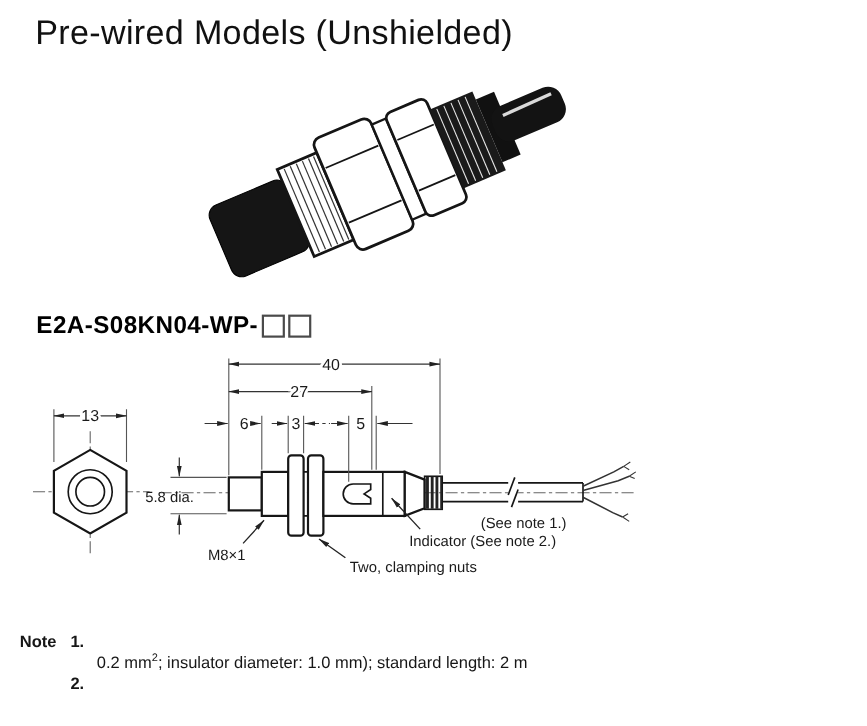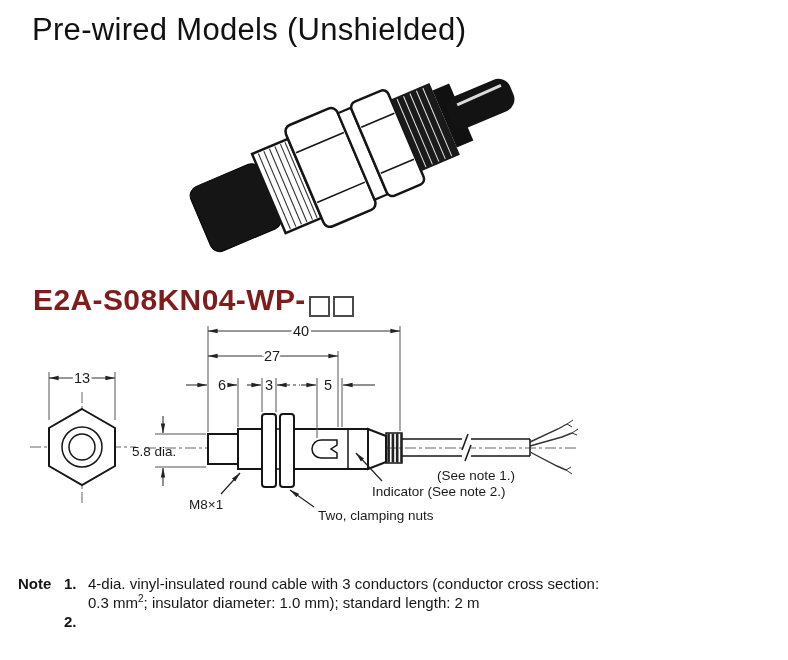--- a/index.html
+++ b/index.html
@@ -1,22 +1,22 @@
 <!DOCTYPE html>
 <html><head>
 <meta charset="utf-8">
 <style>
   html,body{margin:0;padding:0;background:#fff;}
   .page{position:relative;width:788px;height:660px;background:#fff;overflow:hidden;
         font-family:"Liberation Sans",sans-serif;color:#1a1a1a;}
   .title{position:absolute;left:32px;top:12px;font-size:31px;font-weight:400;
          letter-spacing:.3px;color:#111;white-space:nowrap;}
   .photo{position:absolute;left:158px;top:55px;}
-  .model{position:absolute;left:33px;top:283px;font-size:30px;font-weight:700;
-         letter-spacing:.4px;color:#7f1d1d;white-space:nowrap;display:flex;align-items:flex-end;}
+  .model{position:absolute;left:33px;top:283px;font-size:22px;font-weight:700;
+         letter-spacing:.4px;color:#000000;white-space:nowrap;display:flex;align-items:center;}
   .model-box{display:inline-block;width:17px;height:17px;border:2.5px solid #4a4a4a;
              margin-left:3px;background:#fff;}
   .model-box:first-of-type{margin-left:5px;}
   .drawing{position:absolute;left:0;top:318px;}
   svg{font-family:"Liberation Sans",sans-serif;}
   .part{stroke:#161616;stroke-width:2;fill:#fff;}
   .thin{stroke:#161616;stroke-width:1.5;fill:none;}
   .ext{stroke:#555;stroke-width:1;fill:none;}
   .dimln{stroke:#333;stroke-width:1.1;fill:none;}
   .lead{stroke:#222;stroke-width:1.2;fill:none;}
@@ -186,22 +186,22 @@
       <line class="lead" x1="382" y1="481" x2="356" y2="453" marker-end="url(#ah)"></line>
       <text class="lbl" x="372" y="496">Indicator (See note 2.)</text>
     </g>
   </svg>
 
 
   <div class="notes">
     <div class="note-row">
       <span class="note-label">Note</span>
       <span class="note-num">1.</span>
-      <span class="note-text"><span>4-dia. vinyl-insulated round cable with 3 conductors (conductor cross section:</span><br>
-        <span>0.3 mm</span><sup>2</sup><span>; insulator diameter: 1.0 mm); standard length: 2 m</span></span>
+      <span class="note-text"><br>
+        <span>0.2 mm</span><sup>2</sup><span>; insulator diameter: 1.0 mm); standard length: 2 m</span></span>
     </div>
     <div class="note-row">
       <span class="note-label"></span>
       <span class="note-num">2.</span>
     </div>
   </div>
 
 </div>
 
 </body></html>

